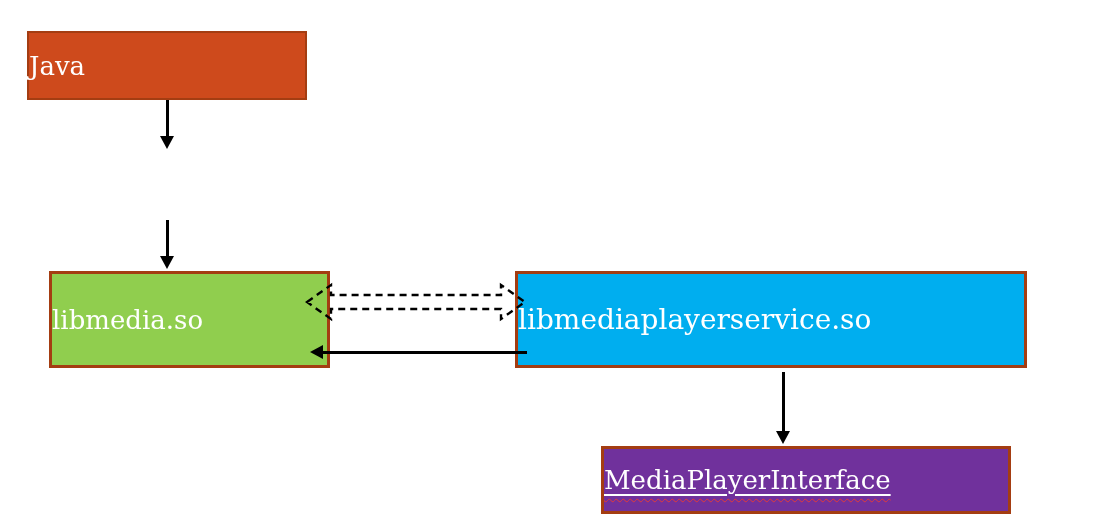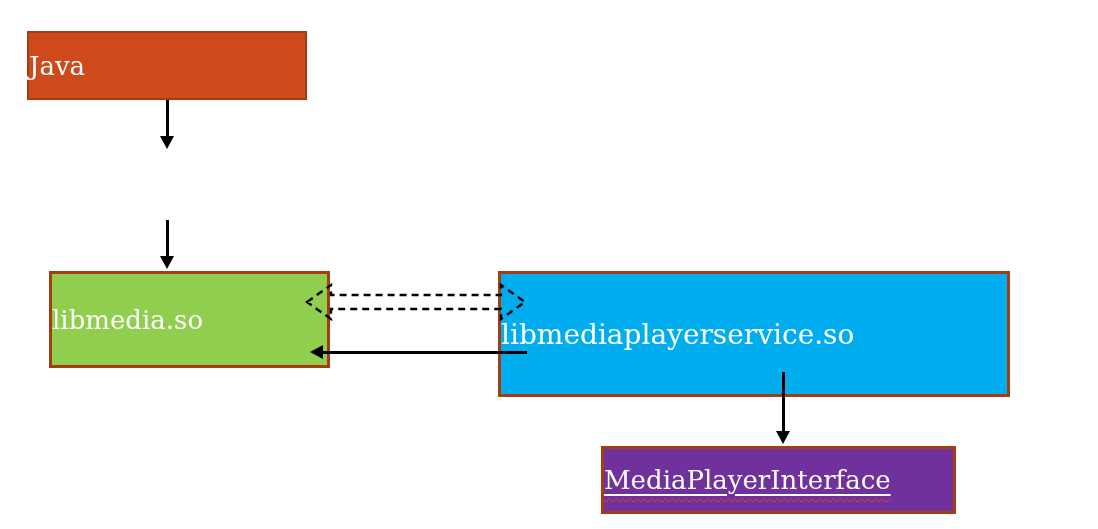--- a/index.html
+++ b/index.html
@@ -35,27 +35,27 @@
     background: #F9A466;
     border: 2px solid #AC4313;
   }
   .node-libmedia {
     left: 27px; top: 271px; width: 281px; height: 97px;
     background: #90CE4E;
     border: 3px solid #A43D12;
     margin-left: 22px;
   }
   .node-service {
-    left: 498px; top: 271px; width: 512px; height: 126px;
+    left: 515px; top: 271px; width: 512px; height: 97px;
     background: #00AEEF;
     border: 3px solid #A43D12;
     font-size: 28px;
   }
   .node-mpi {
-    left: 601px; top: 446px; width: 355px; height: 68px;
+    left: 601px; top: 446px; width: 410px; height: 68px;
     background: #70319C;
     border: 3px solid #A43D12;
   }
   
   .mpi-underline {
     text-decoration: underline solid #ffffff 2px;
     text-underline-offset: 5px;
   }
   .mpi-squiggle {
     text-decoration: underline wavy #E03A3A 1px;

